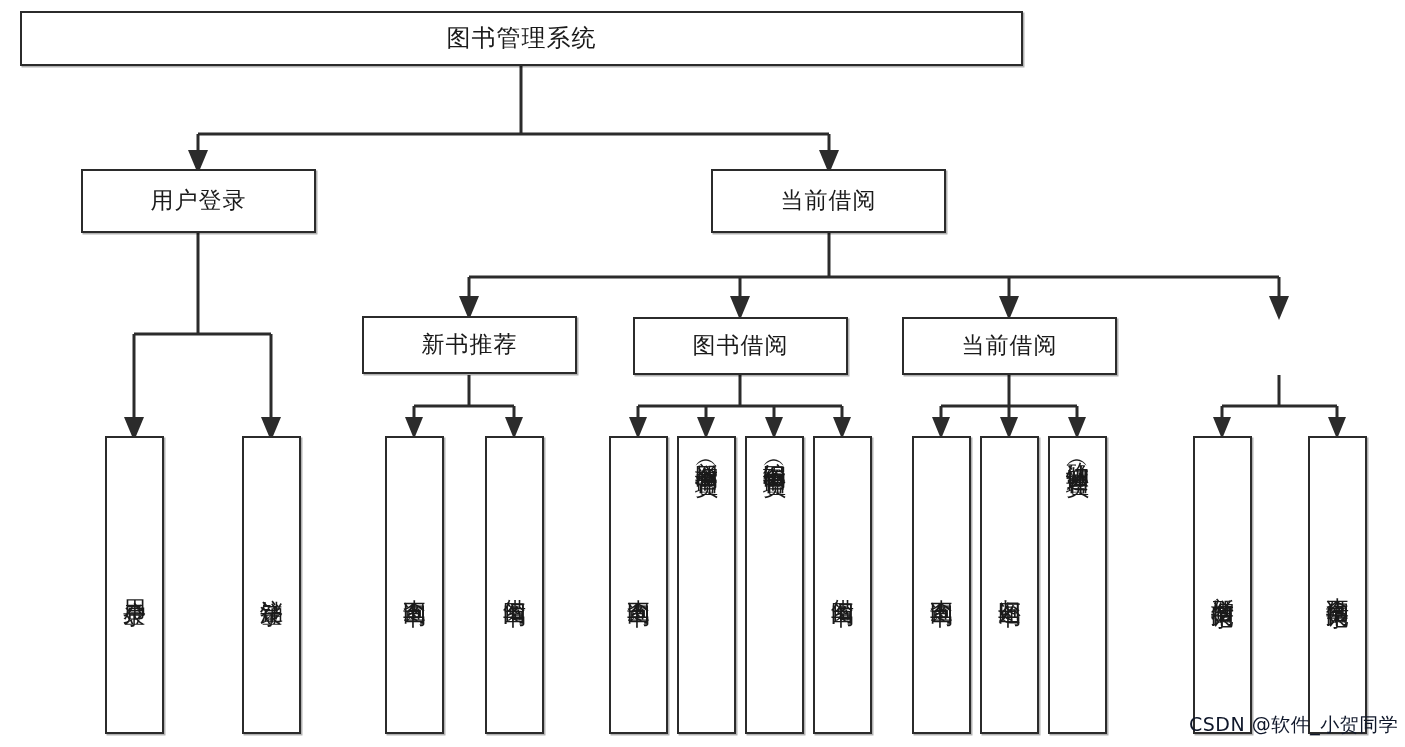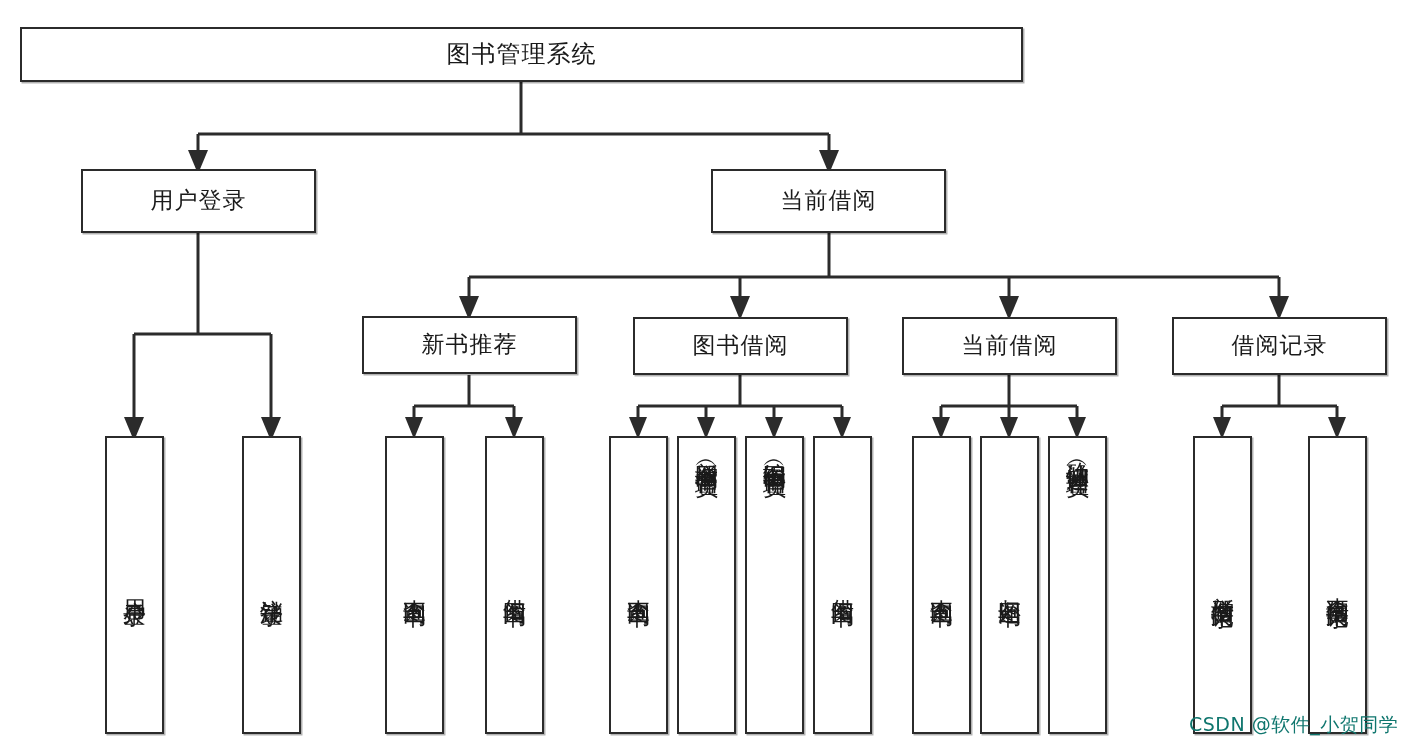--- a/index.html
+++ b/index.html
@@ -38,21 +38,20 @@
     box-shadow: 1.5px 1.5px 0 rgba(0,0,0,0.30);
   }
   .node.h {
     font-size: 23px;
     line-height: 1.1;
     letter-spacing: 1px;
     white-space: nowrap;
   }
   .node.root {
     font-size: 24px;
-    margin-top: 16px;
   }
   .node.v {
     font-size: 23px;
     letter-spacing: 2px;
   }
   .node.v .vtext {
     writing-mode: vertical-rl;
     text-orientation: upright;
     line-height: 1.18;
     text-align: center;
@@ -60,21 +59,21 @@
   }
   .node.v.topalign {
     align-items: flex-start;
     padding-top: 6px;
   }
   .watermark {
     position: absolute;
     left: 1189px;
     top: 712px;
     font-size: 19px;
-    color: #0f766e;
+    color: #0f172a;
     letter-spacing: 0.5px;
     white-space: nowrap;
     font-family: "DejaVu Sans", "Liberation Sans", sans-serif;
   }
 </style>
 </head>
 <body>
 
 <div id="canvas">
 
@@ -167,23 +166,20 @@
   </div>
 
   <div class="node h" style="left:902px; top:317px; width:215px; height:58px;">
     <span>当前借阅</span>
   </div>
 
   <div class="node h" style="left:633px; top:317px; width:215px; height:58px;">
     <span>图书借阅</span>
   </div>
 
-  <div class="node h" style="left:1172px; top:317px; width:215px; height:58px;">
-    <span>借阅记录</span>
-  </div>
 
   <div class="node v" style="left:105px; top:436px; width:59px; height:298px;">
     <span class="vtext">用户登录</span>
   </div>
 
   <div class="node v" style="left:242px; top:436px; width:59px; height:298px;">
     <span class="vtext">注销登录</span>
   </div>
 
   <div class="node v" style="left:385px; top:436px; width:59px; height:298px;">

